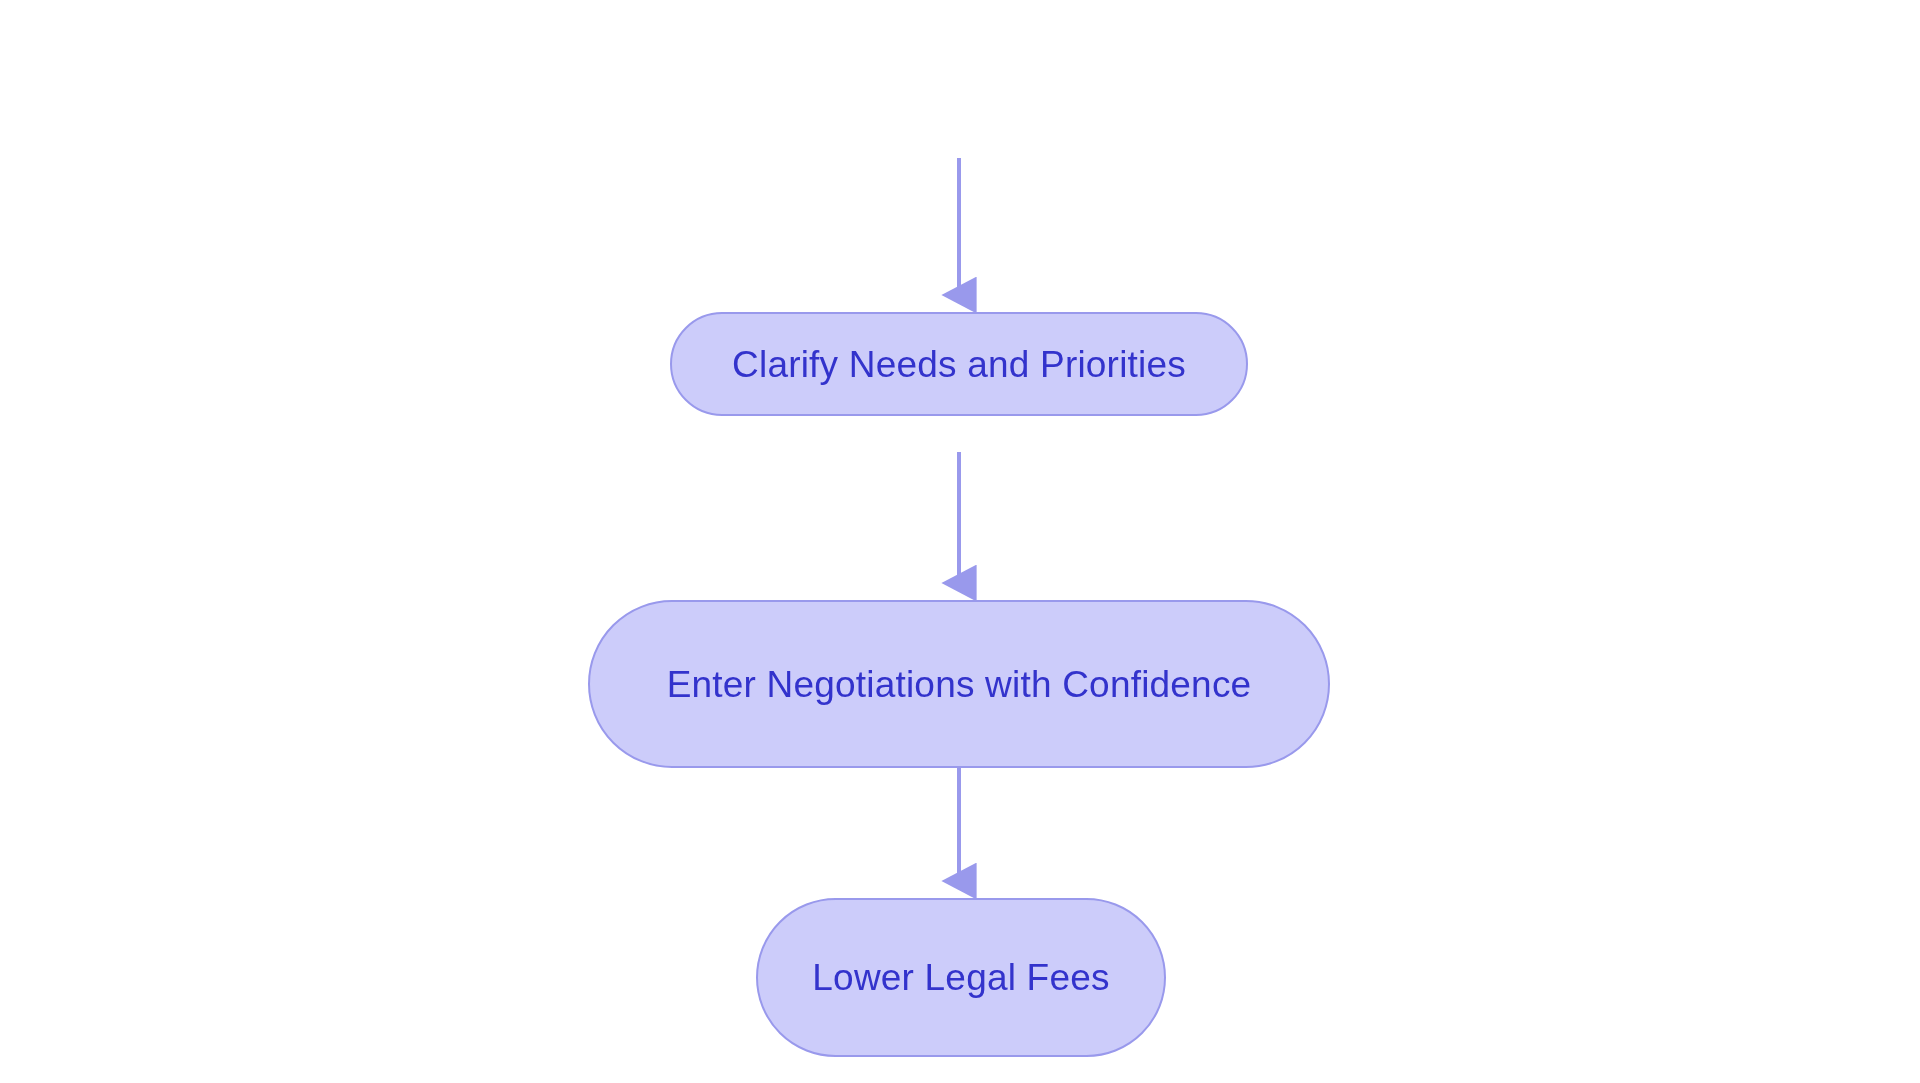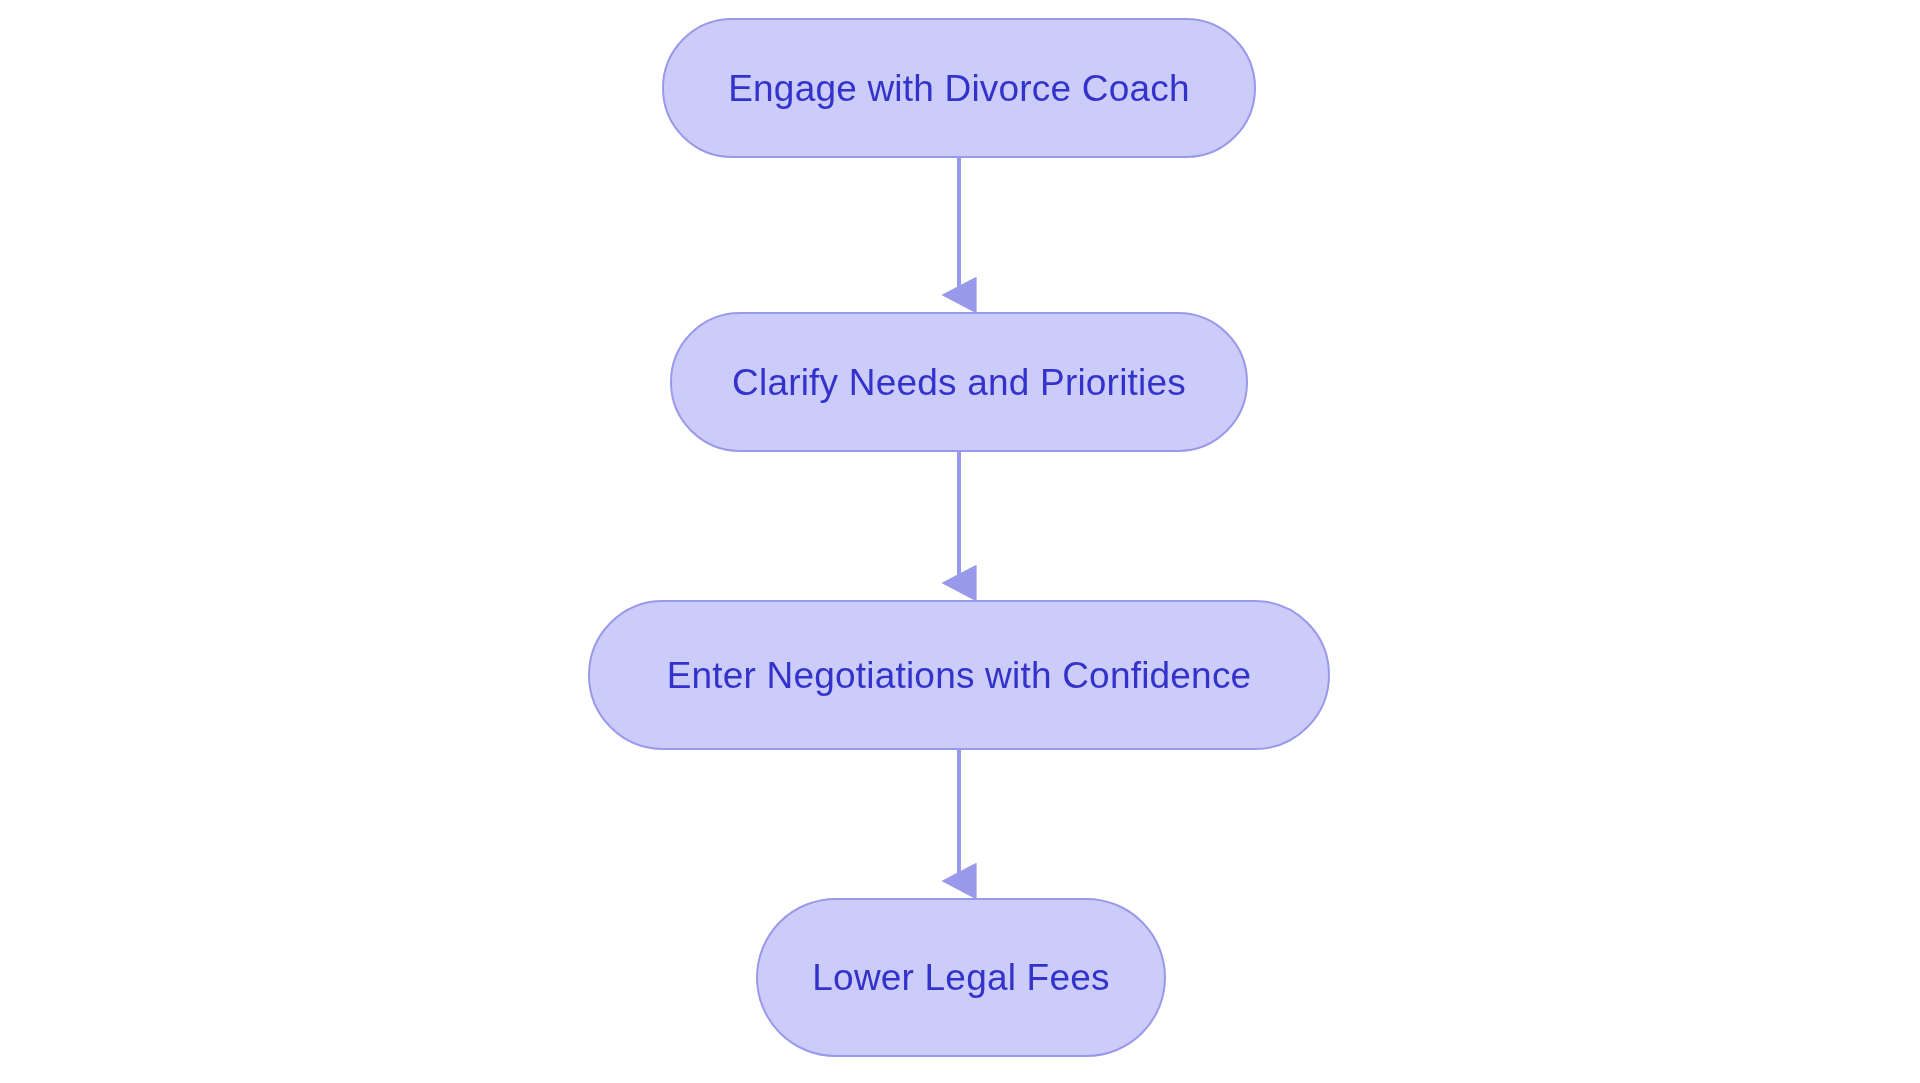--- a/index.html
+++ b/index.html
@@ -49,27 +49,27 @@
   #node-1 {
     left: 662px;
     top: 18px;
     width: 594px;
     height: 140px;
   }
   #node-2 {
     left: 670px;
     top: 312px;
     width: 578px;
-    height: 140px;
+    height: 104px;
   }
   #node-3 {
     left: 588px;
     top: 600px;
     width: 742px;
-    height: 150px;
+    height: 168px;
   }
   #node-4 {
     left: 756px;
     top: 898px;
     width: 410px;
     height: 159px;
   }
 
   
   .connector {
@@ -94,23 +94,20 @@
       </marker>
     </defs>
 
     <line x1="959" y1="158" x2="959" y2="295" stroke="#9999ec" stroke-width="4" marker-end="url(#arrowhead)"></line>
 
     <line x1="959" y1="452" x2="959" y2="583" stroke="#9999ec" stroke-width="4" marker-end="url(#arrowhead)"></line>
 
     <line x1="959" y1="750" x2="959" y2="881" stroke="#9999ec" stroke-width="4" marker-end="url(#arrowhead)"></line>
   </svg>
 
-  <div class="flow-node" id="node-1">
-    <span class="flow-node-label">Engage with Divorce Coach</span>
-  </div>
 
   <div class="flow-node" id="node-2">
     <span class="flow-node-label">Clarify Needs and Priorities</span>
   </div>
 
   <div class="flow-node" id="node-3">
     <span class="flow-node-label">Enter Negotiations with Confidence</span>
   </div>
 
   <div class="flow-node" id="node-4">

